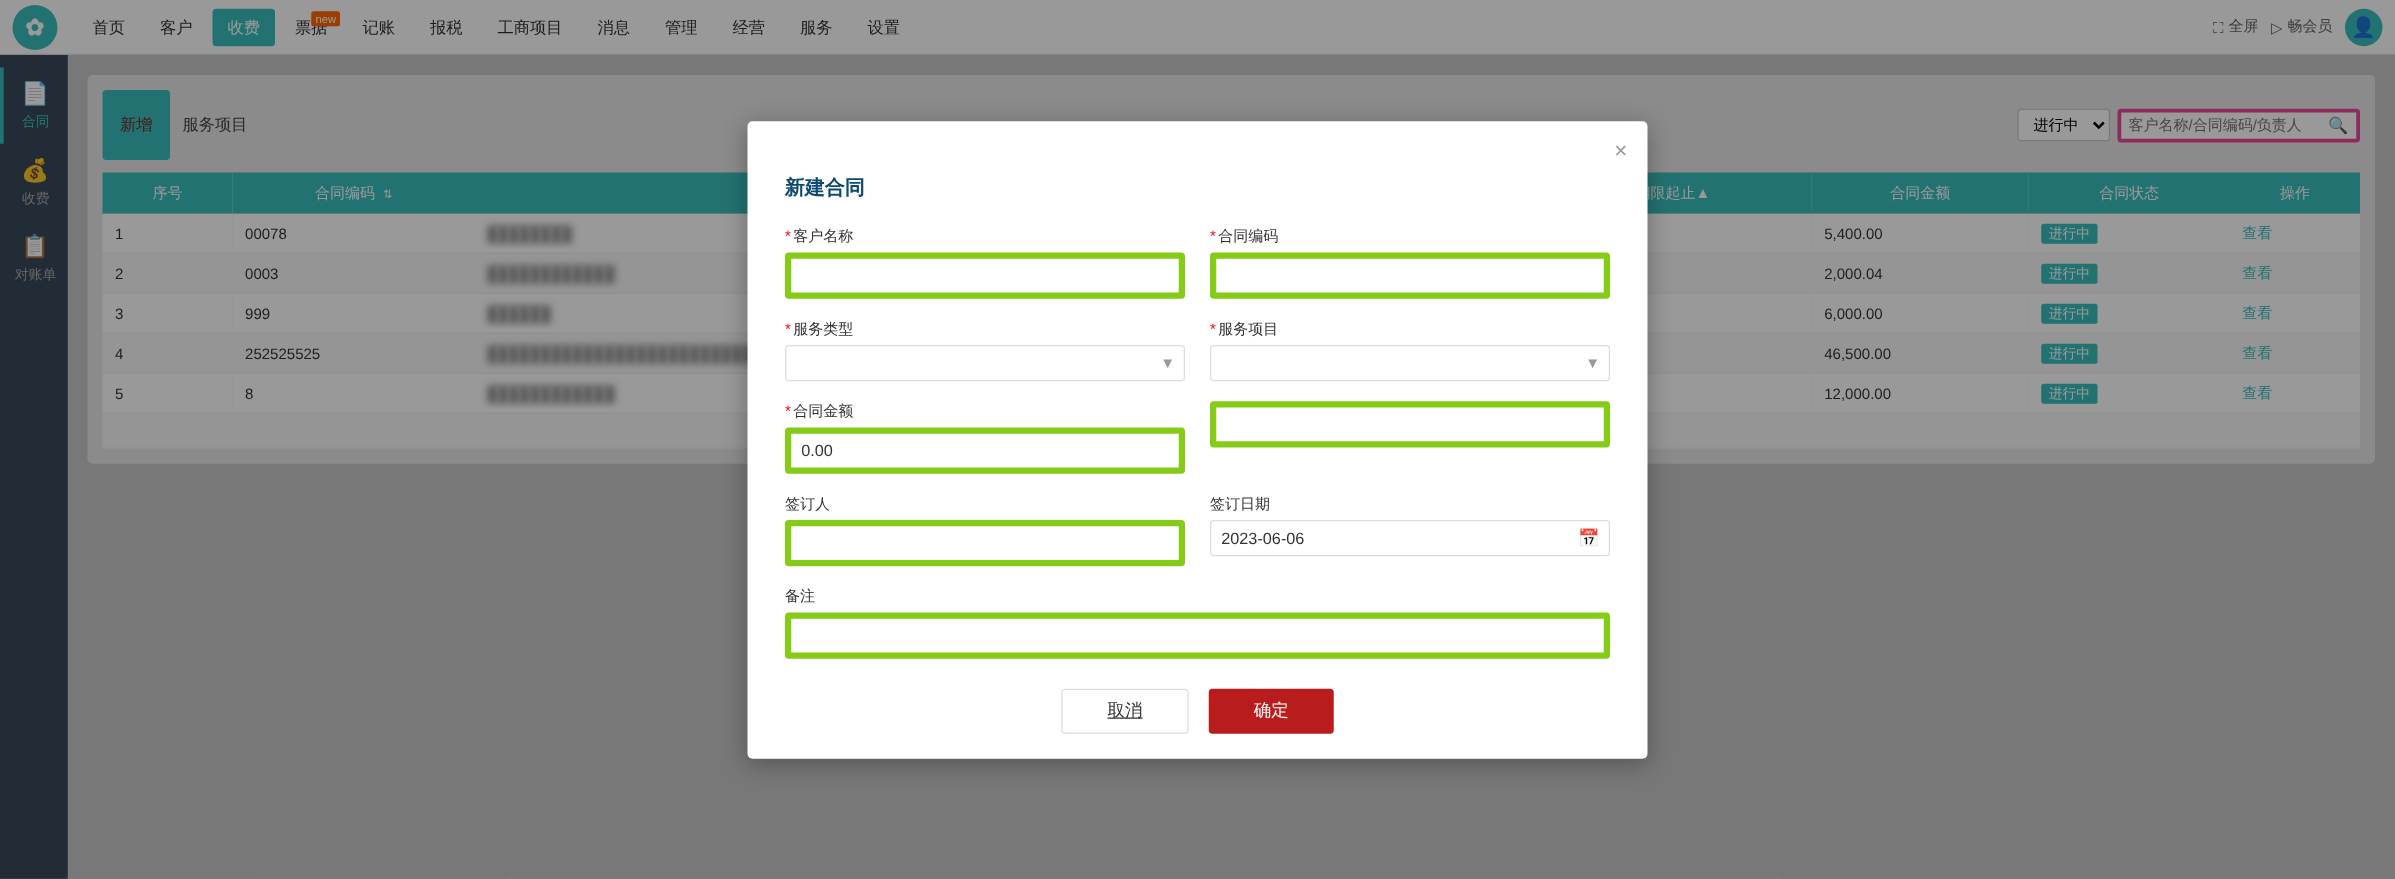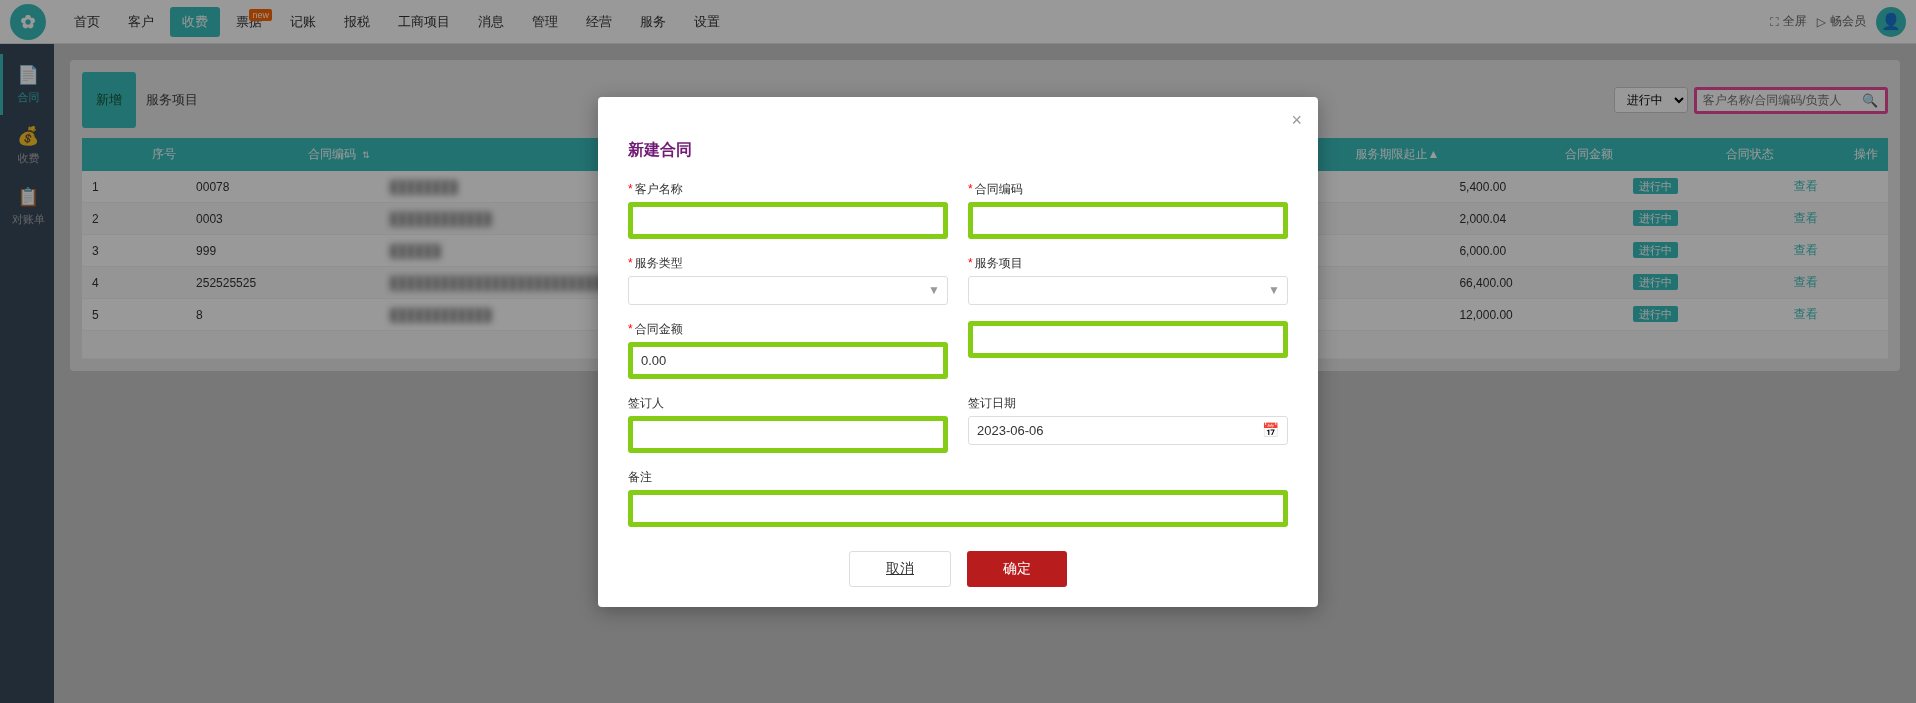--- a/index.html
+++ b/index.html
@@ -70,21 +70,21 @@
 
     
     .list-area {
       background: #e8e8e8; border-radius: 4px; padding: 12px;
     }
 
     .toolbar {
       display: flex; align-items: center; gap: 10px; margin-bottom: 10px;
     }
     .btn-new {
-      background: #3bbfbf; color: #14532d; border: none;
+      background: #3bbfbf; color: #7f1d1d; border: none;
       padding: 19px 14px; border-radius: 3px; cursor: pointer; font-size: 13px;
     }
     .toolbar-text { font-size: 13px; color: #444; }
 
     .filter-right {
       margin-left: auto; display: flex; align-items: center; gap: 6px;
     }
     .filter-select {
       padding: 4px 8px; border: 1px solid #ccc; border-radius: 3px;
       font-size: 12px; background: #fff;
@@ -97,21 +97,21 @@
     .search-box input {
       border: none; outline: none; font-size: 12px;
       width: 160px; background: transparent;
     }
     .search-icon { color: #999; font-size: 13px; cursor: pointer; }
 
     
     .data-table { width: 100%; border-collapse: collapse; }
     .data-table thead tr { background: #3bbfbf; color: #fff; }
     .data-table thead th {
-      padding: 8px 10px; text-align: right; font-size: 12px; font-weight: normal;
+      padding: 8px 10px; text-align: center; font-size: 12px; font-weight: normal;
       white-space: nowrap;
     }
     .data-table thead th.sortable { cursor: pointer; }
     .data-table thead th .sort-arrows { font-size: 9px; margin-left: 3px; }
     .data-table tbody tr { background: #fff; border-bottom: 1px solid #f0f0f0; }
     .data-table tbody tr:nth-child(even) { background: #f9f9f9; }
     .data-table tbody td { padding: 7px 10px; font-size: 12px; color: #333; }
     .status-badge {
       background: #3bbfbf; color: #fff; padding: 2px 6px;
       border-radius: 2px; font-size: 11px;
@@ -124,21 +124,21 @@
       position: fixed; top: 0; left: 0; right: 0; bottom: 0;
       background: rgba(0,0,0,0.4); z-index: 200;
       display: flex; align-items: center; justify-content: center;
     }
     .modal {
       background: #fff; border-radius: 4px;
       width: 720px; padding: 24px 30px 20px;
       position: relative; box-shadow: 0 4px 20px rgba(0,0,0,0.3);
     }
     .modal-title {
-      font-size: 16px; color: #701a75; font-weight: bold;
+      font-size: 16px; color: #0c4a6e; font-weight: bold;
       margin-bottom: 20px;
       margin-top: 19px;
     }
     .modal-close {
       position: absolute; top: 14px; right: 16px;
       font-size: 18px; color: #999; cursor: pointer; line-height: 1;
     }
 
     .form-grid {
       display: grid; grid-template-columns: 1fr 1fr; gap: 16px 20px;
@@ -311,21 +311,21 @@
         <td>6,000.00</td>
         <td><span class="status-badge">进行中</span></td>
         <td><span class="action-link">查看</span></td>
       </tr>
           <tr>
         <td>4</td>
         <td>252525525</td>
         <td><span class="blurred">████████████████████████████</span></td>
         <td>一般纳税人...</td>
         <td>201807-202403</td>
-        <td>66,400.00</td>
+        <td>46,500.00</td>
         <td><span class="status-badge">进行中</span></td>
         <td><span class="action-link">查看</span></td>
       </tr>
           <tr>
         <td>5</td>
         <td>8</td>
         <td><span class="blurred">████████████</span></td>
         <td>小规模记账</td>
         <td>202303-202402</td>
         <td>12,000.00</td>

